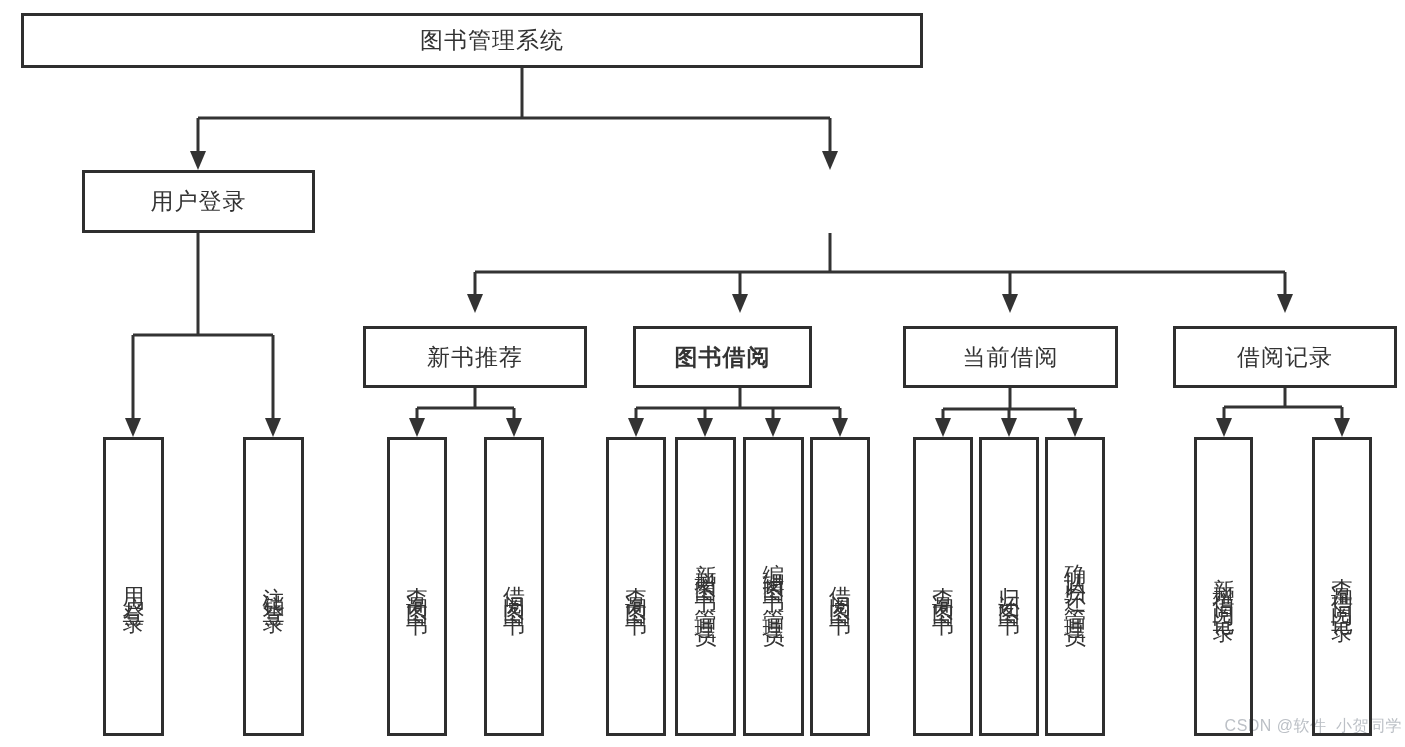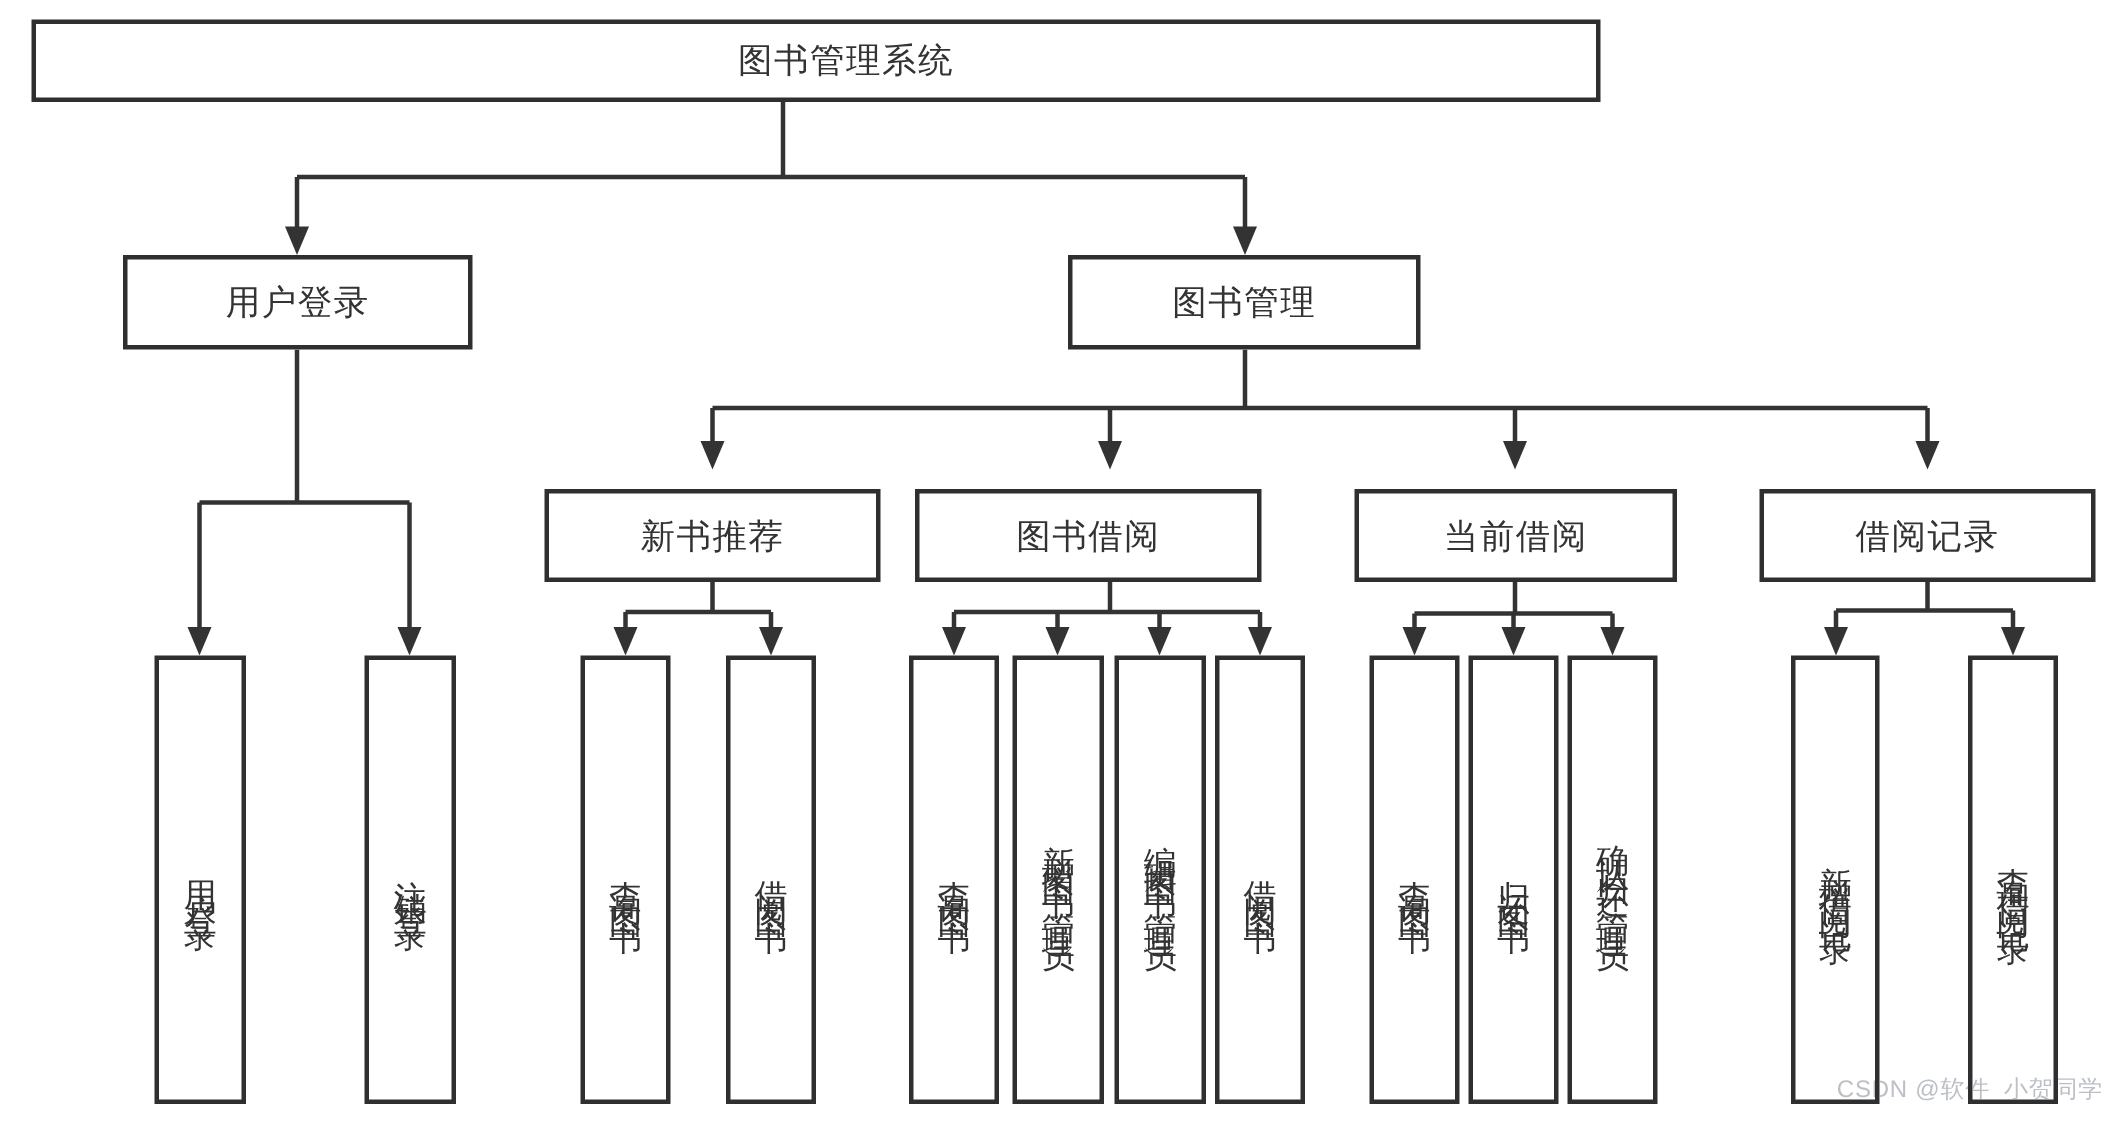--- a/index.html
+++ b/index.html
@@ -29,21 +29,21 @@
   }
   .vnode{top:437px;height:299px;}
   .vlabel{
     writing-mode:vertical-rl;
     text-orientation:mixed;
     font-size:22px;
     letter-spacing:9px;
     line-height:1;
     color:#333333;
   }
-  .root{left:21px;top:13px;width:1046px;height:55px;padding-left:40px;}
+  .root{left:21px;top:13px;width:902px;height:55px;padding-left:40px;}
   .lvl2{top:170px;height:63px;}
   .lvl3{top:313px;height:62px;margin-top:13px;}
   #watermark{
     position:absolute;
     top:716px;
     right:3px;
     font-size:16px;
     color:#bcc0c6;
     letter-spacing:0.5px;
     z-index:3;
@@ -122,28 +122,25 @@
     </g>
   </svg>
 
   <div class="node root">
     <span class="hlabel">图书管理系统</span>
   </div>
 
   <div class="node lvl2" style="left:82px;width:233px;">
     <span class="hlabel">用户登录</span>
   </div>
-  <div class="node lvl2" style="left:712px;width:235px;">
-    <span class="hlabel">图书管理</span>
-  </div>
 
   <div class="node lvl3" style="left:363px;width:224px;">
     <span class="hlabel">新书推荐</span>
   </div>
-  <div class="node lvl3" style="left:610px;width:231px;">
+  <div class="node lvl3" style="left:633px;width:179px;font-weight:bold;">
     <span class="hlabel">图书借阅</span>
   </div>
   <div class="node lvl3" style="left:903px;width:215px;">
     <span class="hlabel">当前借阅</span>
   </div>
   <div class="node lvl3" style="left:1173px;width:224px;">
     <span class="hlabel">借阅记录</span>
   </div>
 
   <div class="node vnode" style="left:103px;width:61px;">

